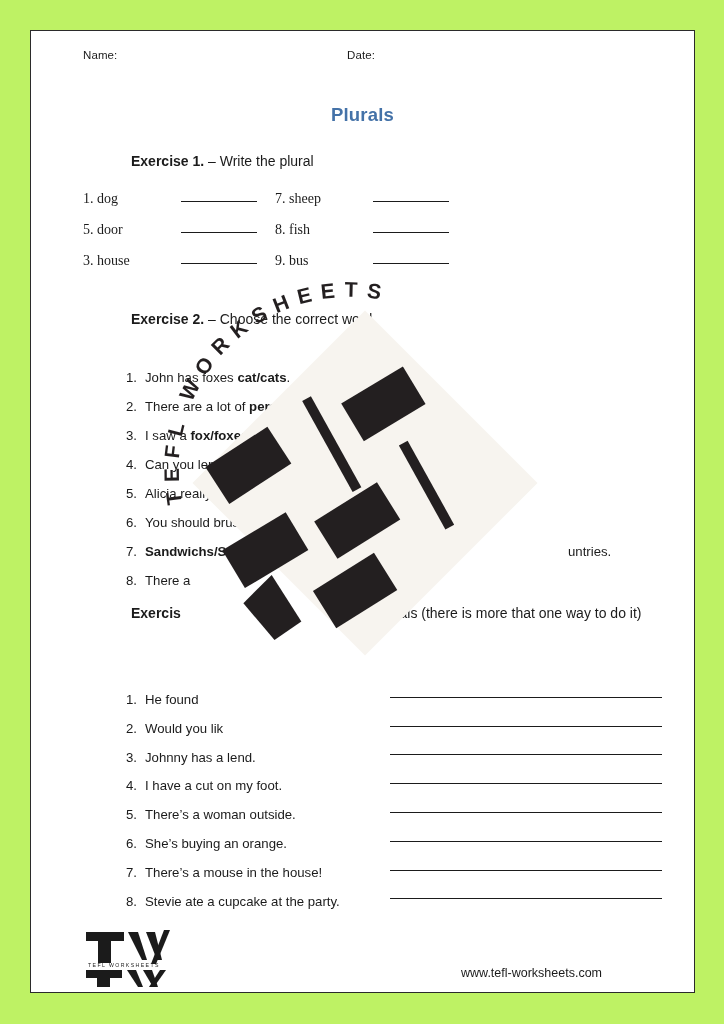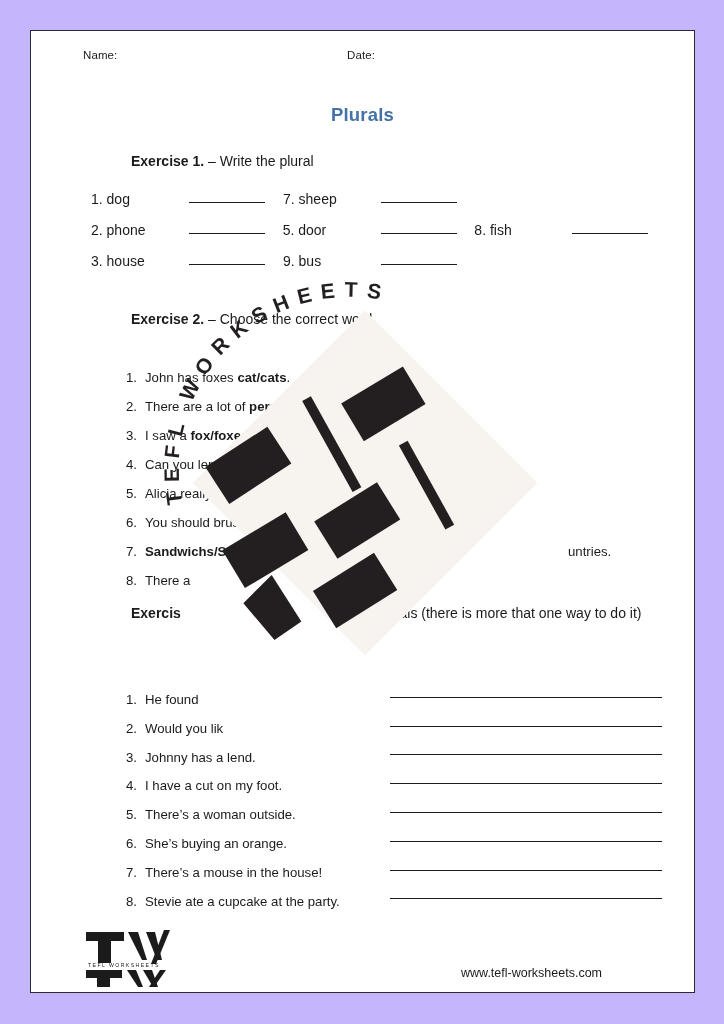--- a/index.html
+++ b/index.html
@@ -9,21 +9,21 @@
     width: 724px;
     height: 1024px;
     background: #ffffff;
     font-family: "Liberation Sans", sans-serif;
   }
 
   #page {
     position: relative;
     width: 724px;
     height: 1024px;
-    background: #c4b5fd;
+    background: #bef264;
     overflow: hidden;
   }
 
   
   #sheet {
     position: absolute;
     left: 30px;
     top: 30px;
     width: 665px;
     height: 963px;
@@ -61,23 +61,24 @@
     left: 52px;
     font-size: 14px;
     color: #1b1b1b;
     line-height: 1.45;
   }
   .ex-heading b { font-weight: bold; padding-left: 48px; }
 
   
   #ex1-grid {
     position: absolute;
-    left: 60px;
+    left: 52px;
     top: 152px;
     width: 575px;
+    font-family: Liberation Serif, serif;
   }
   .ex1-row {
     display: flex;
     height: 31px;
     align-items: center;
   }
   .ex1-cell {
     display: flex;
     align-items: baseline;
     width: 192px;
@@ -200,24 +201,20 @@
           <span class="ex1-word">1. dog</span>
           <span class="ex1-blank"></span>
         </div>
         <div class="ex1-cell">
           <span class="ex1-word">7. sheep</span>
           <span class="ex1-blank"></span>
         </div>
       </div>
 
       <div class="ex1-row">
-        <div class="ex1-cell">
-          <span class="ex1-word">2. phone</span>
-          <span class="ex1-blank"></span>
-        </div>
         <div class="ex1-cell">
           <span class="ex1-word">5. door</span>
           <span class="ex1-blank"></span>
         </div>
         <div class="ex1-cell">
           <span class="ex1-word">8. fish</span>
           <span class="ex1-blank"></span>
         </div>
       </div>
 

